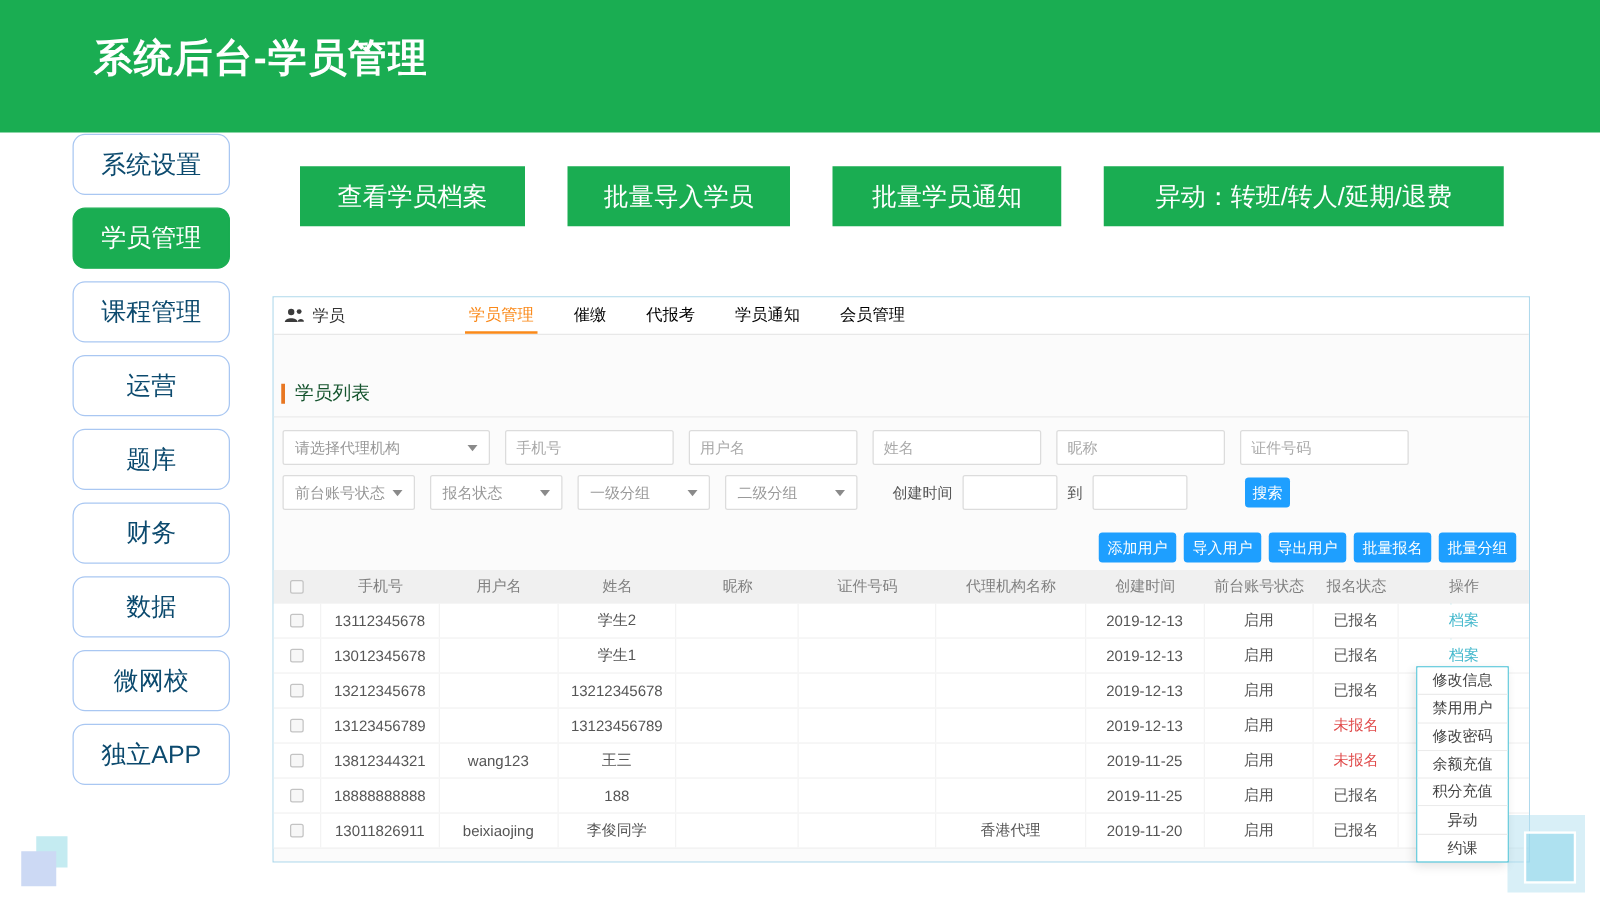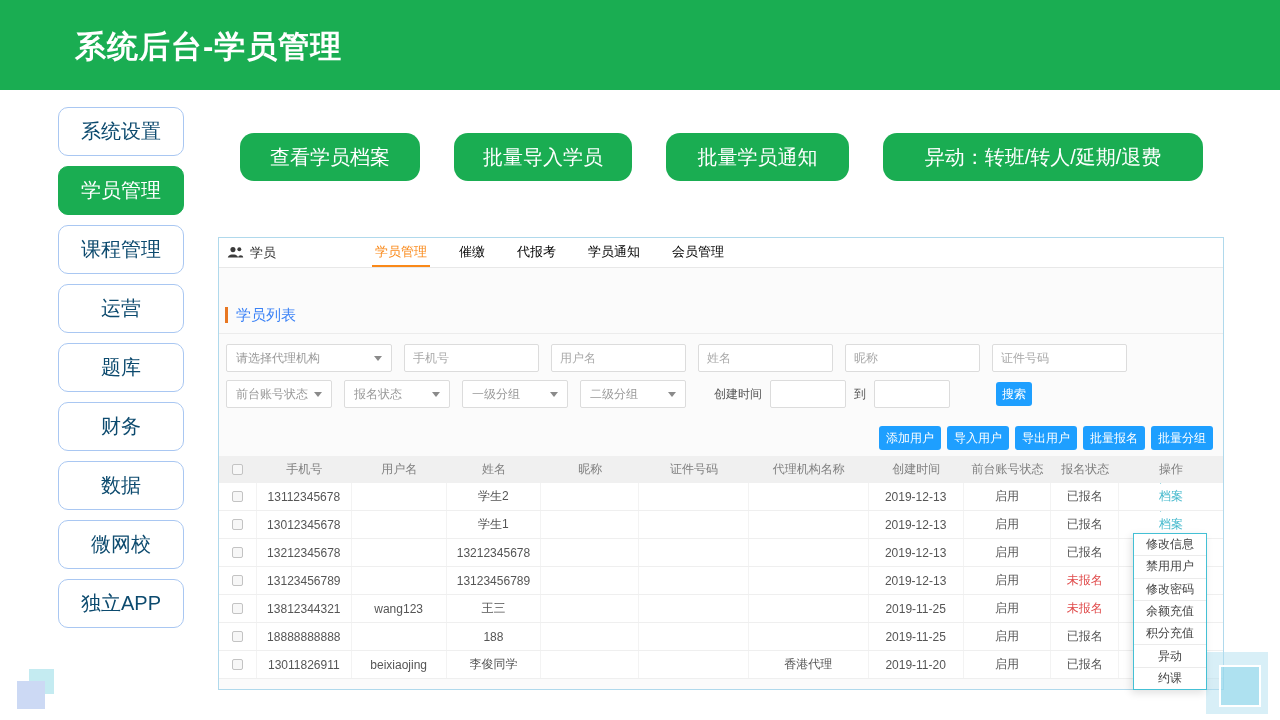--- a/index.html
+++ b/index.html
@@ -4,45 +4,45 @@
 <style>
   :root{
     --green:#1aad52; --blue:#1e9fff; --cyan:#45b9cd; --orange:#fa8919; --red:#e04b4b;
   }
   *{margin:0;padding:0;box-sizing:border-box;}
   html,body{width:1280px;height:720px;}
   body{font-family:"Liberation Sans","DejaVu Sans",sans-serif;background:#fff;}
   .page{position:relative;width:1280px;height:720px;overflow:hidden;background:#fff;}
 
   
-  .banner{position:absolute;left:0;top:0;width:1280px;height:90px;background:var(--green);}
+  .banner{position:absolute;left:0;top:0;width:1280px;height:106px;background:var(--green);}
   .banner h1{padding:26px 0 0 75px;color:#fff;font-size:31px;font-weight:bold;letter-spacing:1px;}
 
   
   .sidebar{position:absolute;left:58px;top:107px;width:126px;display:flex;flex-direction:column;gap:10px;}
   .side-btn{height:49px;background:#fff;border:1px solid #a9c7f2;border-radius:10px;display:flex;align-items:center;justify-content:center;font-size:20px;color:#0c4a6e;cursor:pointer;}
   .side-btn.active{background:var(--green);border-color:var(--green);color:#fff;}
 
   
   .quick-row{position:absolute;left:240px;top:133px;display:flex;gap:34px;}
-  .quick-btn{height:48px;background:var(--green);color:#fff;border:none;border-radius:14px;font-size:20px;cursor:pointer;font-family:inherit;}
+  .quick-btn{height:48px;background:var(--green);color:#fff;border:none;border-radius:0;font-size:20px;cursor:pointer;font-family:inherit;}
   .qb1{width:180px;}.qb2{width:178px;}.qb3{width:183px;}.qb4{width:320px;}
 
   
   .panel{position:absolute;left:218px;top:237px;width:1006px;height:453px;background:#fff;border:1px solid #b0d9ec;}
   .panel-head{height:30px;border-bottom:1px solid #e8e8e8;display:flex;align-items:stretch;background:#fff;}
   .module{display:flex;align-items:center;gap:6px;margin-left:8px;width:145px;font-size:13px;color:#333;}
   .tabs{display:flex;gap:26px;}
   .tab{font-size:13px;color:#000000;display:flex;align-items:center;border-bottom:2px solid transparent;padding:0 3px;cursor:pointer;}
   .tab.active{color:var(--orange);border-bottom-color:var(--orange);}
 
   .panel-body{height:421px;background:#fbfbfb;}
   .section-head{height:66px;border-bottom:1px solid #ececec;display:flex;align-items:flex-end;gap:8px;padding:0 0 10px 6px;}
   .obar{width:3px;height:16px;background:#e87722;}
-  .section-title{font-size:15px;color:#3b82f6;line-height:16px;}
+  .section-title{font-size:15px;color:#14532d;line-height:16px;}
 
   .filters{padding:10px 7px 0;}
   .frow{display:flex;align-items:center;margin-bottom:8px;}
   .frow1{gap:12px;}
   .sel{height:28px;background:#fff;border:1px solid #dcdcdc;border-radius:2px;display:flex;align-items:center;justify-content:space-between;padding:0 9px;font-size:12px;color:#999;cursor:pointer;}
   .sel-agency{width:166px;}
   .sel-sm{width:106px;margin-right:12px;}
   .caret{width:0;height:0;border-left:4px solid transparent;border-right:4px solid transparent;border-top:5px solid #8a8a8a;}
   .ti{width:135px;height:28px;border:1px solid #dcdcdc;border-radius:2px;padding:0 8px;font-size:12px;color:#333;background:#fff;outline:none;font-family:inherit;}
   .ti::placeholder{color:#a9a9a9;}

